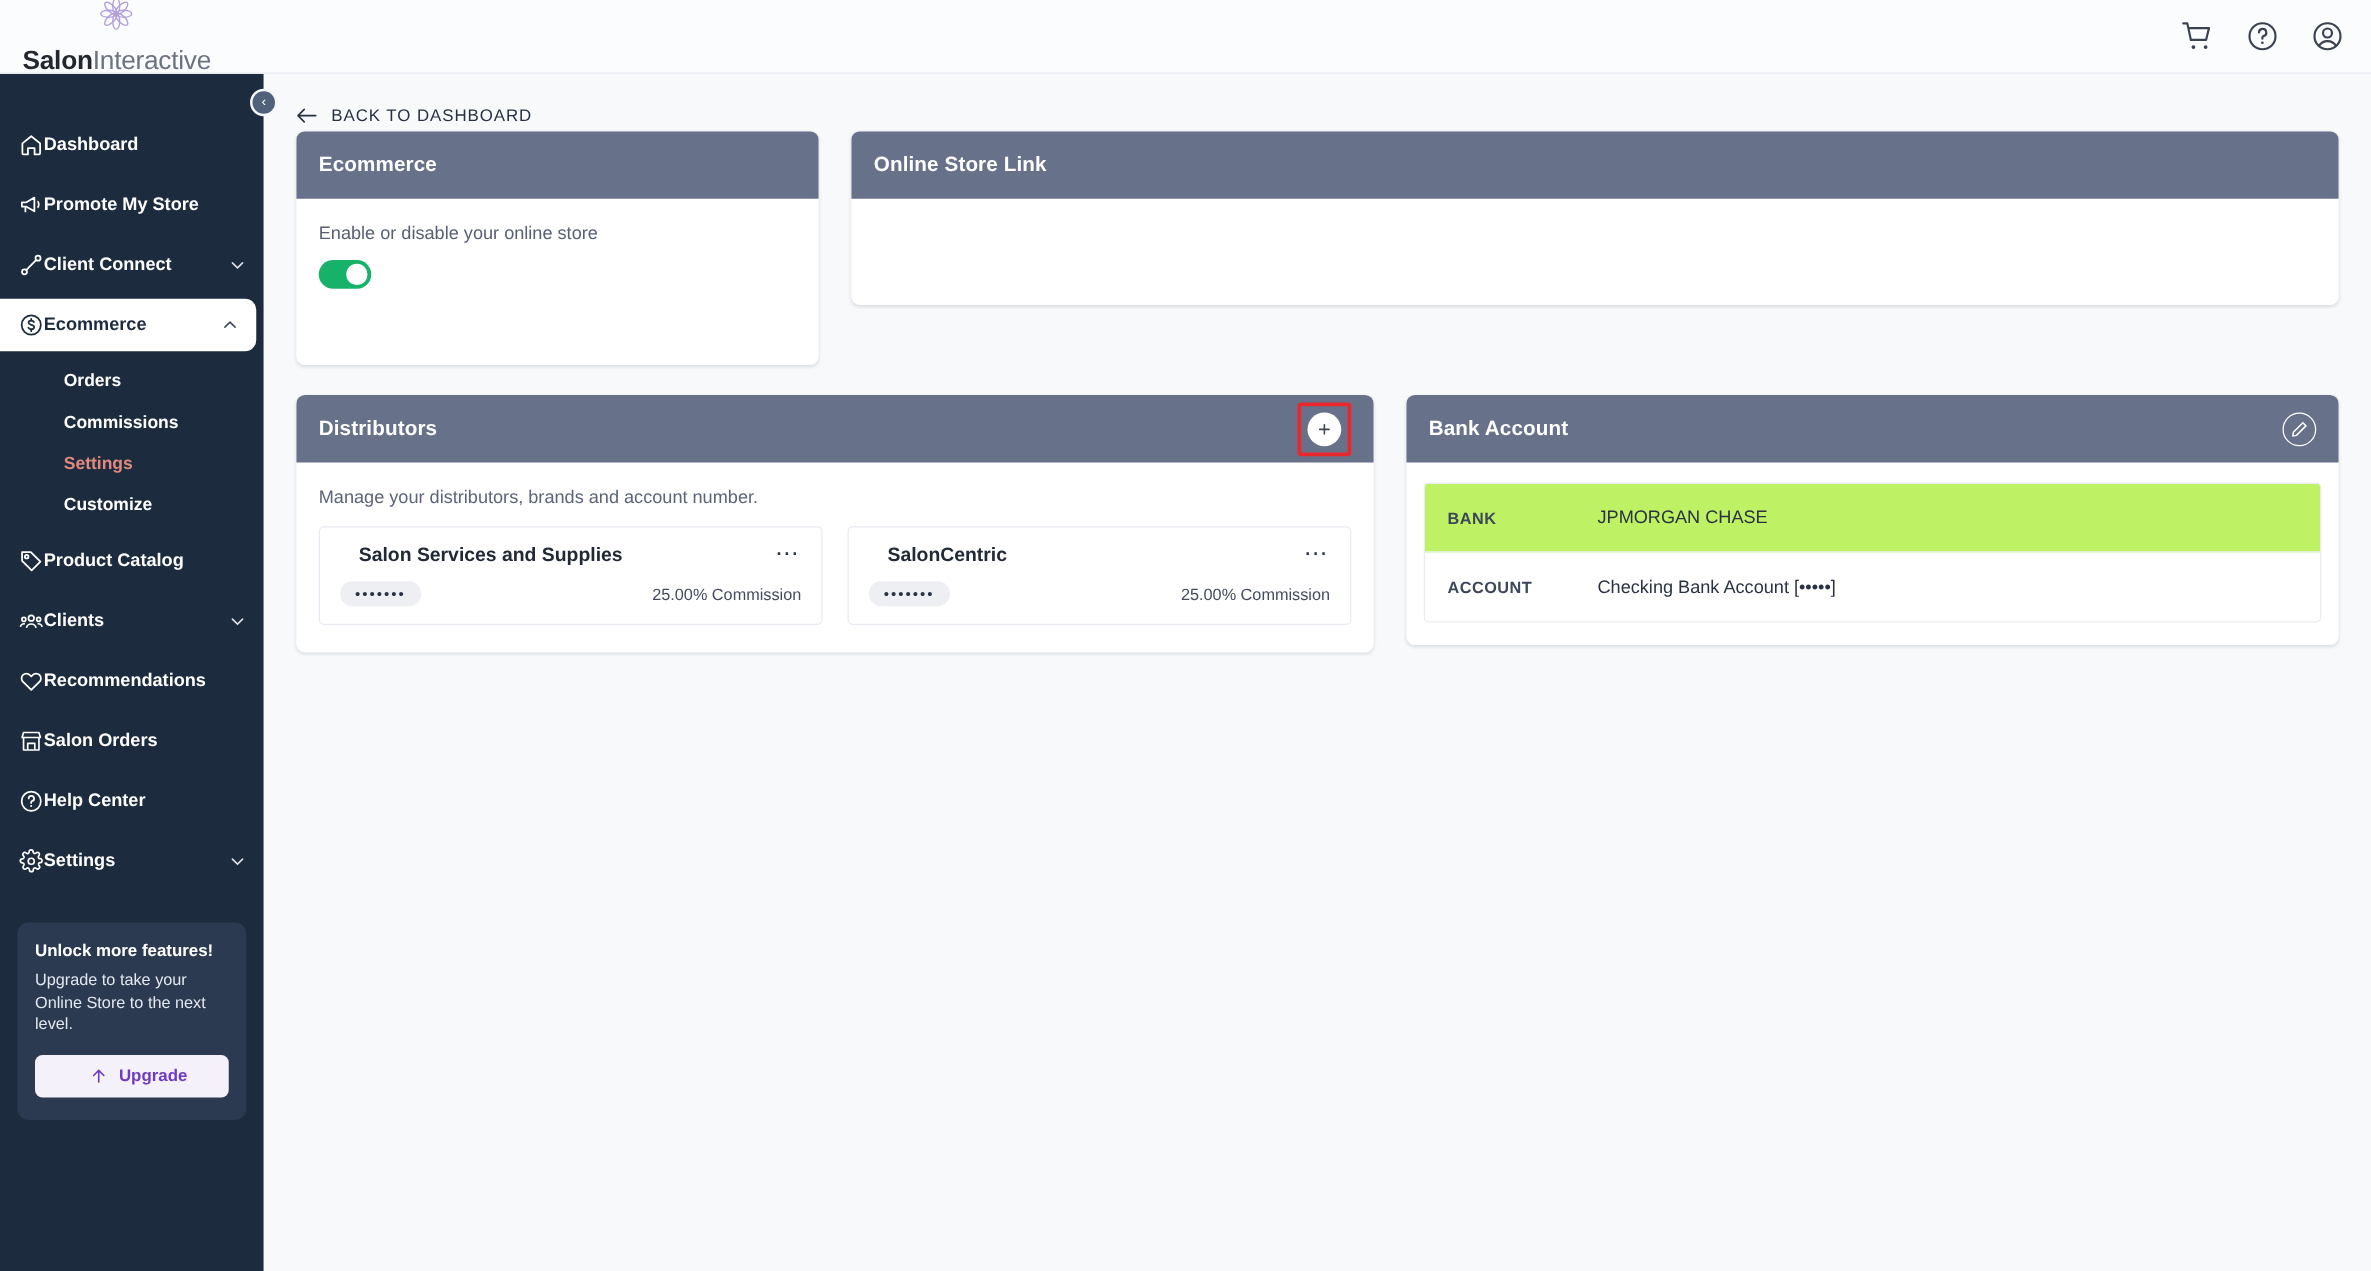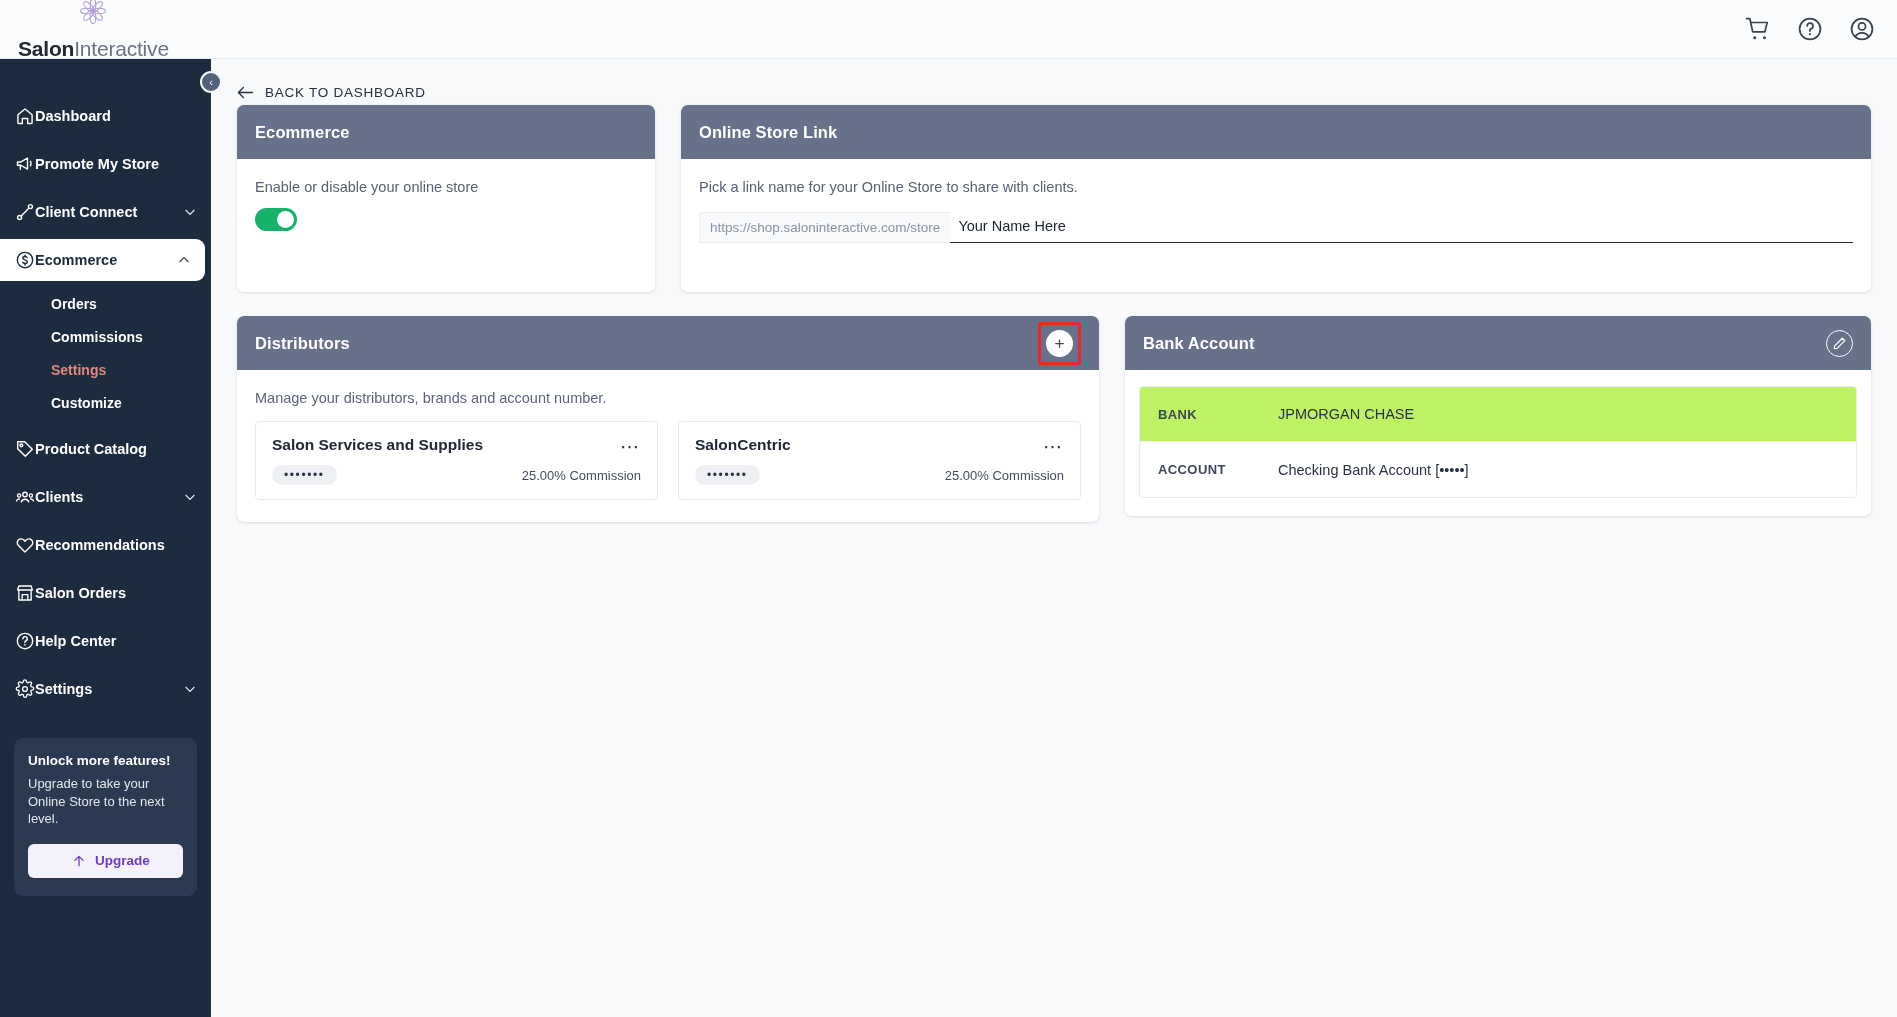--- a/index.html
+++ b/index.html
@@ -134,21 +134,21 @@
   .toggle {
     width: 42px; height: 23px; border-radius: 12px;
     background: #17b26a; position: relative; cursor: pointer; display: block;
   }
   .toggle .knob {
     position: absolute; top: 3px; right: 3px;
     width: 17px; height: 17px; border-radius: 50%; background: #fff;
   }
 
   
-  .card-link { flex: 1; height: 187px; }
+  .card-link { flex: 1; height: 139px; }
   .link-row {
     display: flex; align-items: stretch; height: 31px;
     margin-top: 17px;
   }
   .link-prefix {
     background: #f8f9fb; border: 1px solid #e9ecf1; border-right: none;
     border-radius: 3px 0 0 3px;
     display: flex; align-items: center; padding: 0 10px;
     color: #8a93a5; font-size: 13.5px; white-space: nowrap;
   }
@@ -161,21 +161,21 @@
   .link-input::placeholder { color: #1b2230; }
 
   
   .card-dist { width: 862px; flex: 0 0 862px; }
   .dist-sub { color: #5b6479; font-size: 14.5px; margin-bottom: 15px; }
   .dist-grid { display: flex; gap: 20px; }
   .dist-tile {
     flex: 1; border: 1px solid #e7eaf0; border-radius: 4px;
     padding: 14px 16px 14px 16px; background: #fff;
   }
-  .dist-tile-top { display: flex; align-items: flex-end; }
+  .dist-tile-top { display: flex; align-items: flex-start; margin-left: 15px; }
   .dist-name { font-size: 15.5px; font-weight: 700; color: #212936; }
   .dots-btn {
     margin-left: auto; color: #2a3344; letter-spacing: 2px;
     font-size: 19px; line-height: .8; cursor: pointer; user-select: none;
     background: none; border: none; font-family: inherit;
   }
   .dist-tile-bot { display: flex; align-items: center; margin-top: 11px; }
   .masked-chip {
     background: #edeff3; border-radius: 11px;
     padding: 4px 12px; color: #2b3444;
@@ -384,27 +384,20 @@
               <div class="toggle">
                 <div class="knob"></div>
               </div>
             </div>
           </div>
 
           <div class="card card-link">
             <div class="card-head">
               <span class="card-title">Online Store Link</span>
             </div>
-            <div class="card-body">
-              <div class="lead-text" style="margin-bottom:0">Pick a link name for your Online Store to share with clients.</div>
-              <div class="link-row">
-                <div class="link-prefix">https://shop.saloninteractive.com/store</div>
-                <input class="link-input" type="text" placeholder="Your Name Here" style="">
-              </div>
-            </div>
           </div>
         </div>
 
         
         <div class="grid-row">
 
           <div class="card card-dist">
             <div class="card-head">
               <span class="card-title">Distributors</span>
               <div class="head-action">

